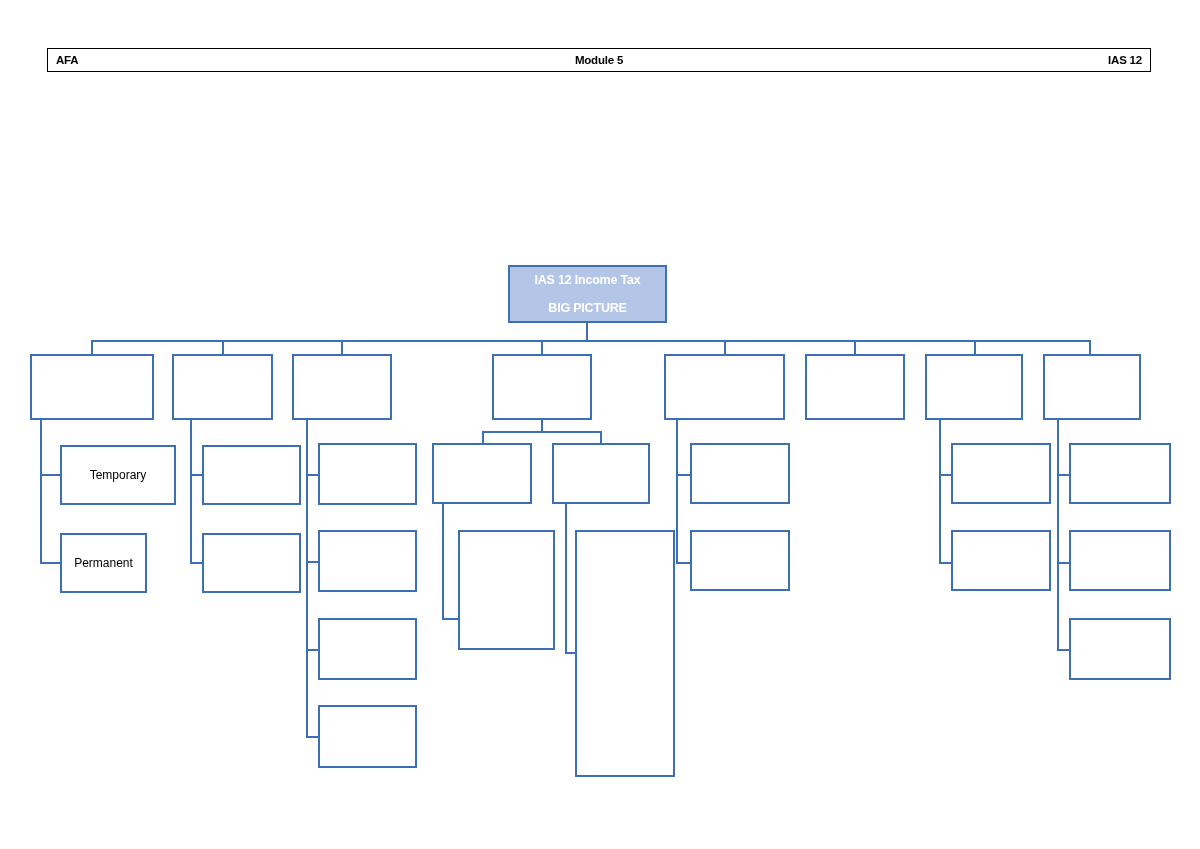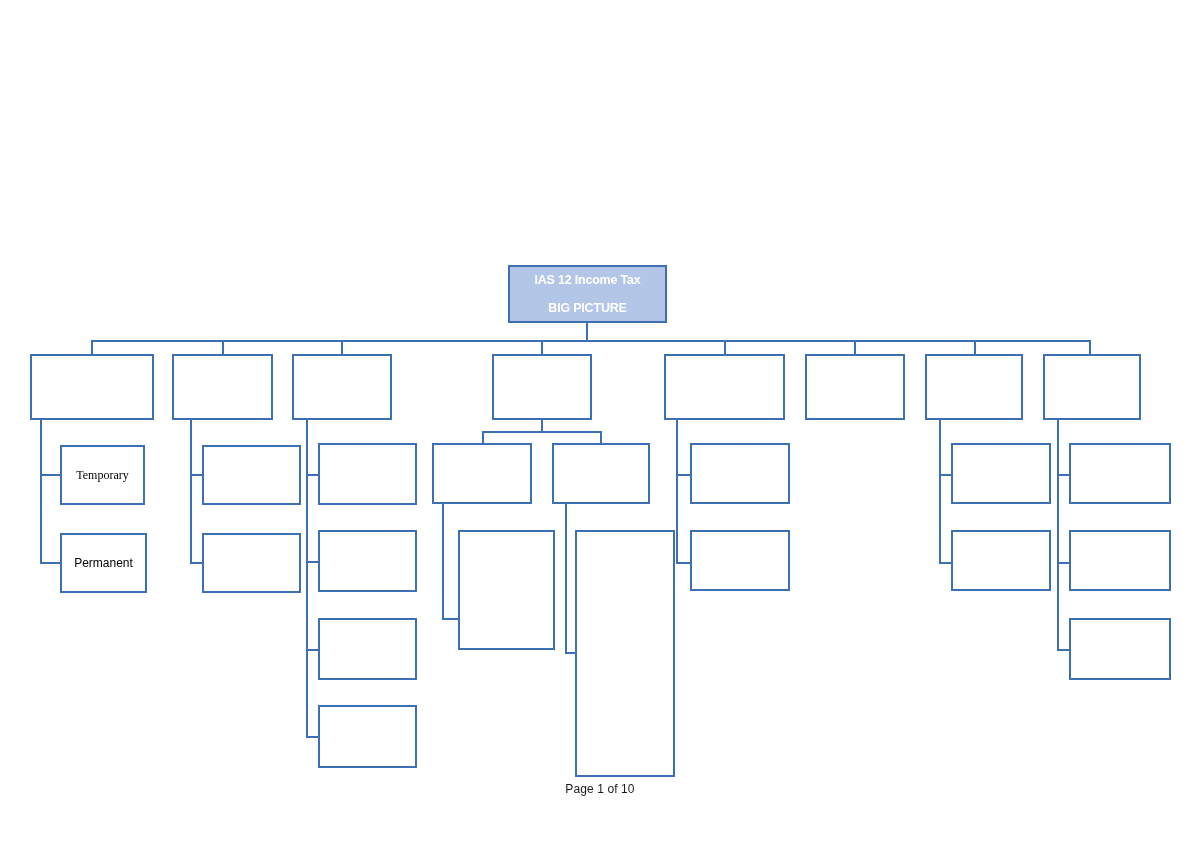--- a/index.html
+++ b/index.html
@@ -93,20 +93,25 @@
     background: #3D6FB5;
   }
   .conn.h { height: 2px; }
   .conn.v { width: 2px; }
 </style>
 </head>
 <body>
 
 <div id="page">
 
+  <div id="header-bar">
+    <div class="hcell" id="header-left">AFA</div>
+    <div class="hcell" id="header-center">Module 5</div>
+    <div class="hcell" id="header-right">IAS 12</div>
+  </div>
 
   <div id="diagram">
 
     <div class="node root" style="left:508px; top:265px; width:159px; height:58px;">
       <span class="line1">IAS 12 Income Tax</span>
       <span class="line2">BIG PICTURE</span>
     </div>
 
     <div class="conn v" style="left:586px; top:323px; height:18px;"></div>
 
@@ -143,21 +148,21 @@
       <span></span>
     </div>
     <div class="node" style="left:1043px; top:354px; width:98px; height:66px;">
       <span></span>
     </div>
 
     <div class="conn v" style="left:40px; top:420px; height:144px;"></div>
     <div class="conn h" style="left:40px; top:474px; width:21px;"></div>
     <div class="conn h" style="left:40px; top:562px; width:21px;"></div>
 
-    <div class="node" style="left:60px; top:445px; width:85px; height:60px;font-family:Liberation Serif, serif;">
+    <div class="node" style="left:60px; top:445px; width:116px; height:60px;">
       <span>Temporary</span>
     </div>
     <div class="node" style="left:60px; top:533px; width:87px; height:60px;">
       <span>Permanent</span>
     </div>
 
     <div class="conn v" style="left:190px; top:420px; height:144px;"></div>
     <div class="conn h" style="left:190px; top:474px; width:13px;"></div>
     <div class="conn h" style="left:190px; top:562px; width:13px;"></div>
 
@@ -243,15 +248,14 @@
     </div>
     <div class="node" style="left:1069px; top:530px; width:102px; height:61px;">
       <span></span>
     </div>
     <div class="node" style="left:1069px; top:618px; width:102px; height:62px;">
       <span></span>
     </div>
 
   </div>
 
-  <div id="footer">Page 1 of 10</div>
 
 </div>
 
 </body></html>

